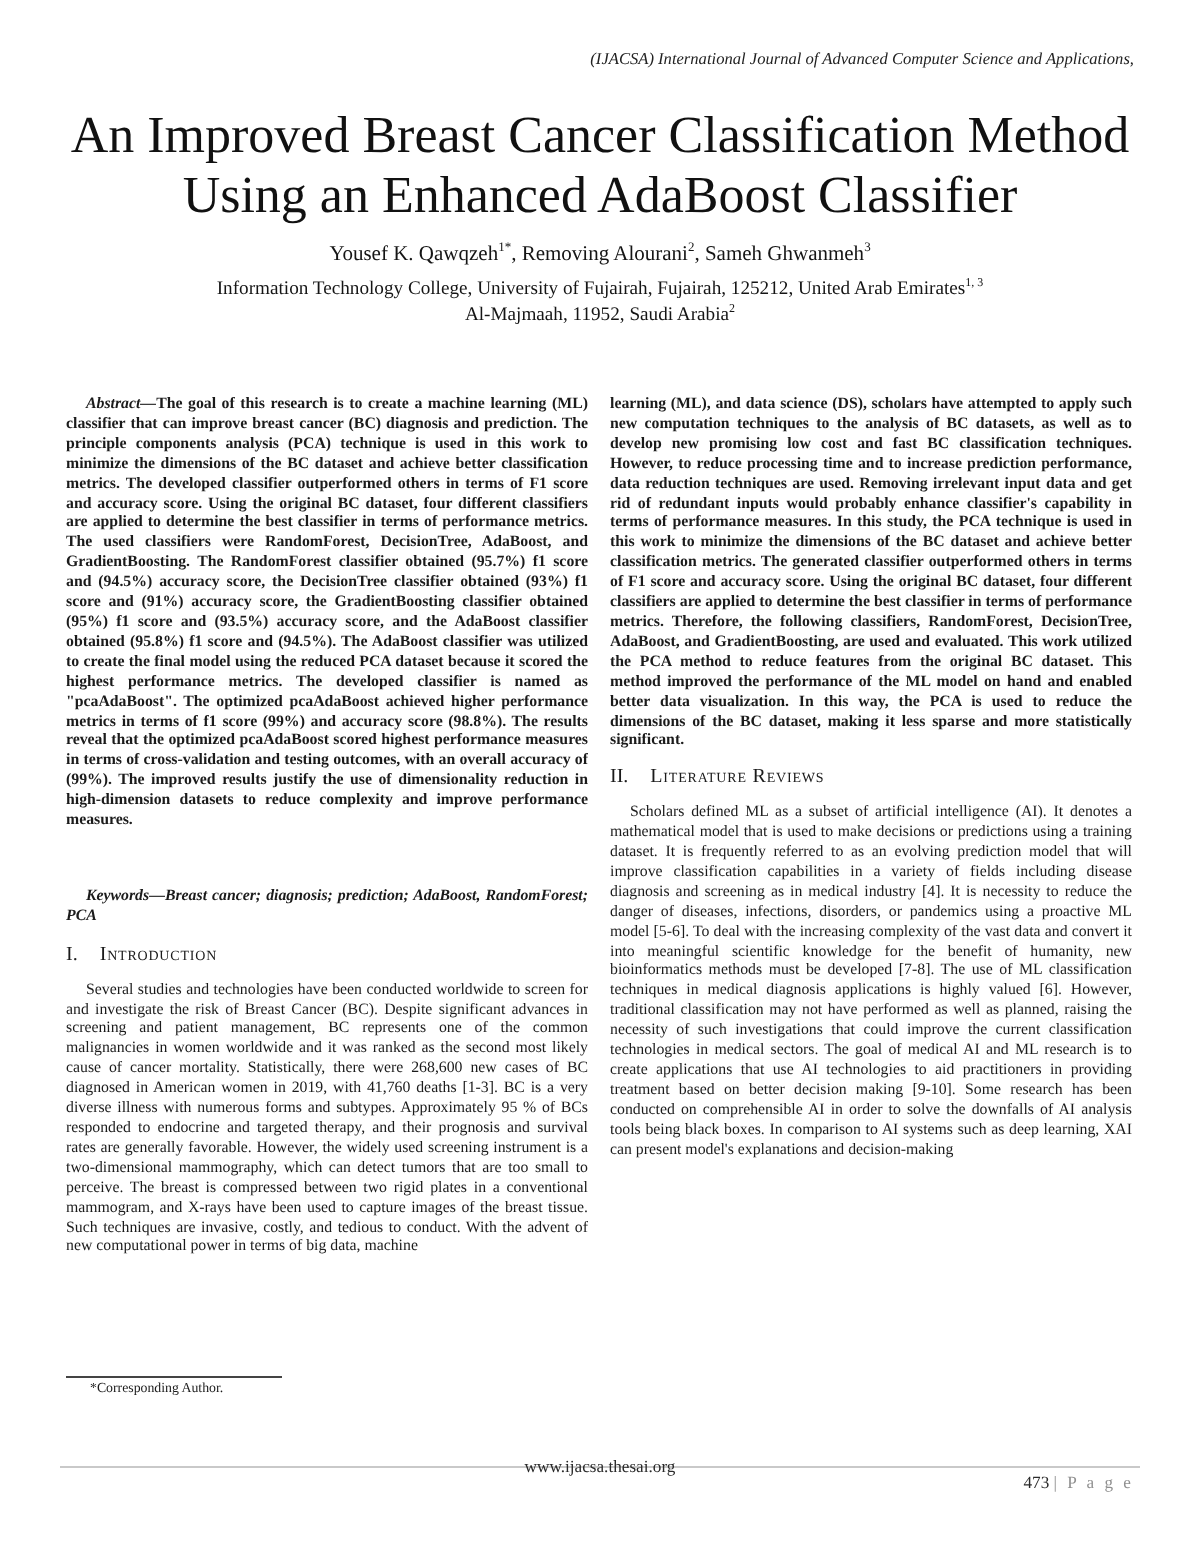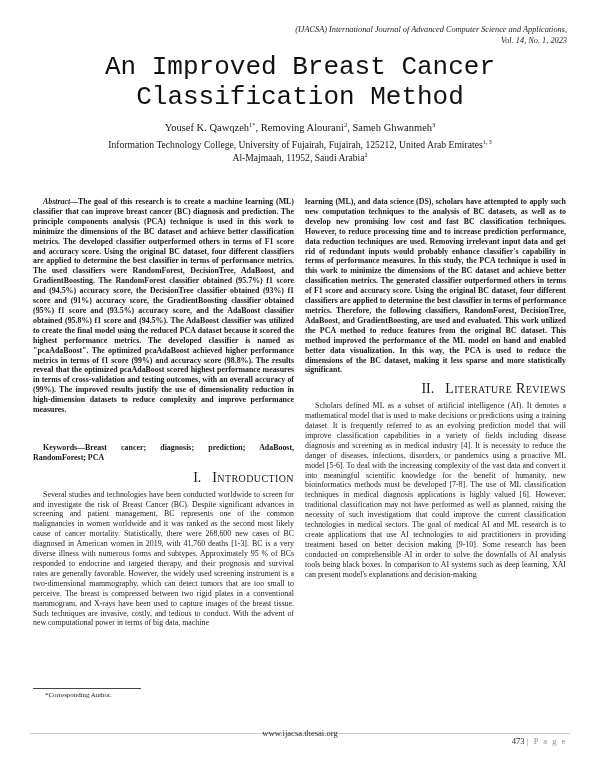--- a/index.html
+++ b/index.html
@@ -31,21 +31,20 @@
   
   .title {
     position: absolute;
     top: 53px; left: 30px; right: 30px;
     margin: 0;
     text-align: center;
     font-weight: normal;
     font-size: 26px;
     line-height: 29.5px;
     color: #111;
-    font-family: Liberation Mono, monospace;
   }
 
   .authors {
     position: absolute;
     top: 122px; left: 30px; right: 30px;
     text-align: center;
     font-size: 10.5px;
     color: #151515;
   }
   .authors sup { font-size: 6.5px; line-height: 0; }
@@ -80,30 +79,31 @@
 
   p { margin: 0; }
   .abstract {
     font-weight: bold;
     text-indent: 10px;
     margin-bottom: 9px;
   }
   .abstract .abs-label { font-style: italic; margin-top: 32px; }
   .keywords {
     font-weight: bold;
+    font-style: italic;
     text-indent: 10px;
     margin-bottom: 10px;
     margin-top: 28px;
   }
   .section-heading {
     margin: 3px 0 7px 0;
-    text-align: right;
+    text-align: left;
     text-indent: 0;
     font-weight: normal;
-    font-size: 14px;
+    font-size: 10px;
   }
   .section-heading .sec-num { margin-right: 11px; }
   .section-heading .sc { font-variant: small-caps; letter-spacing: 0.4px; }
   .body-text { text-indent: 10px; }
   .body-text.noindent { text-indent: 0; font-weight: bold; }
   .mb { margin-bottom: 9px; }
 
   
   .footnote-rule {
     width: 108px;
@@ -138,25 +138,25 @@
     color: #2a2a2a;
   }
 </style>
 </head>
 <body>
 
 <div class="page">
 
   <div class="running-header">
     <div>(IJACSA) International Journal of Advanced Computer Science and Applications,</div>
-    <div>Vol. 14, No. 1, 2023</div>
   </div>
 
   <h1 class="title">
     <span style="display:block">An Improved Breast Cancer Classification Method</span>
+    <span style="display:block">Using an Enhanced AdaBoost Classifier</span>
   </h1>
 
   <div class="authors">
     <span><span>Yousef K. Qawqzeh</span><sup>1*</sup><span>, </span></span><span><span>Removing Alourani</span><sup>2</sup><span>, </span></span><span><span>Sameh Ghwanmeh</span><sup>3</sup><span></span></span>
   </div>
 
   <div class="affiliations">
     <div><span>Information Technology College, University of Fujairah, Fujairah, 125212, United Arab Emirates</span><sup>1, 3</sup></div>
     <div><span>Al-Majmaah, 11952, Saudi Arabia</span><sup>2</sup></div>
   </div>

